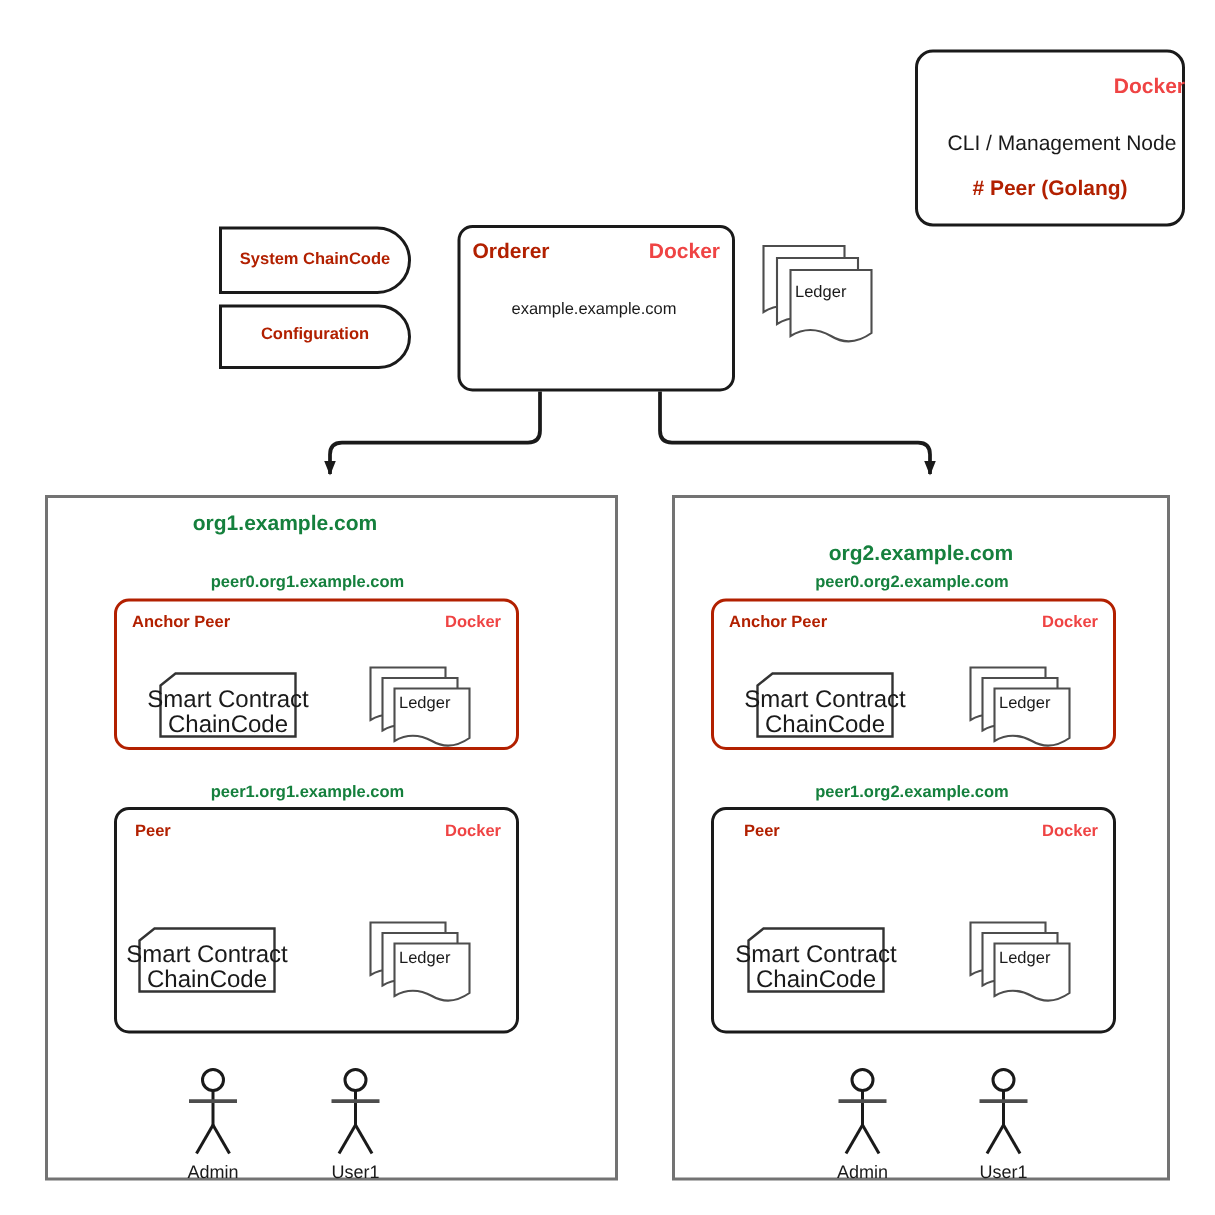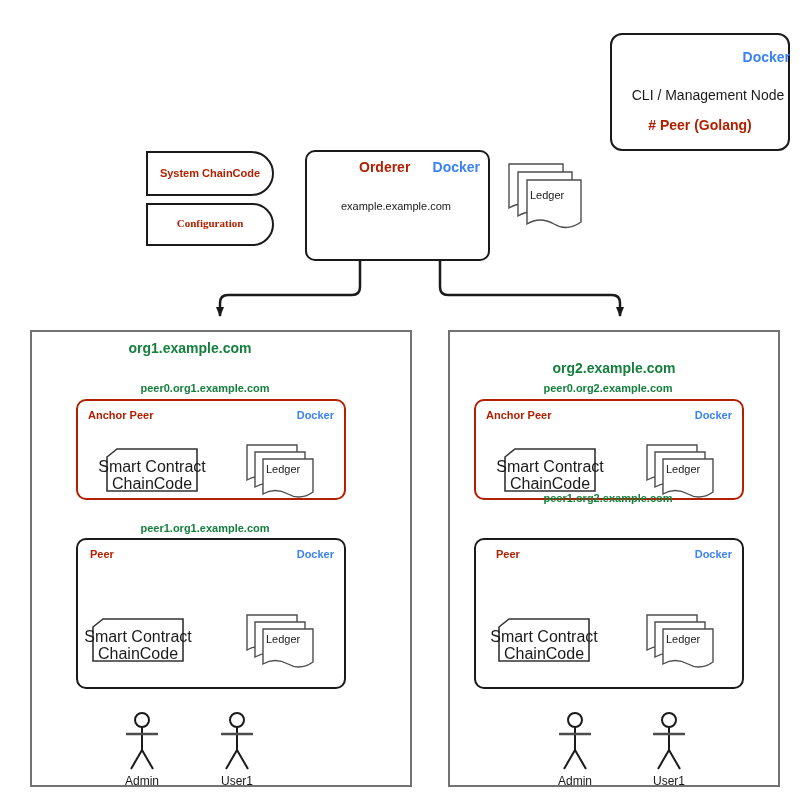--- a/index.html
+++ b/index.html
@@ -44,21 +44,21 @@
   .t {
     position: absolute;
     white-space: nowrap;
     line-height: 1;
   }
   .t-red {
     color: #b22000;
     font-weight: bold;
   }
   .t-orange {
-    color: #3b82f6;
+    color: #ef4444;
     font-weight: bold;
   }
   .t-dark {
     color: #1a1a1a;
   }
   .t-bold-dark {
     color: #15803d;
     font-weight: bold;
   }
   .fs14 { font-size: 14px; }
@@ -116,25 +116,25 @@
   <div class="t t-orange fs14" style="left:790px; top:50px; transform:translateX(-100%);">Docker</div>
   <div class="t t-dark fs14 center-x" style="left:708px; top:88px;">CLI / Management Node</div>
   <div class="t t-red fs14 center-x" style="left:700px; top:118px;"># Peer  (Golang)</div>
 
   <div class="box box-black pill-right" style="left:146px; top:151px; width:128px; height:45px;">
   </div>
   <div class="t t-red fs13 center-x" style="left:210px; top:168px;">System ChainCode</div>
 
   <div class="box box-black pill-right" style="left:146px; top:203px; width:128px; height:43px;">
   </div>
-  <div class="t t-red fs13 center-x" style="left:210px; top:218px;font-family:Liberation Serif, serif;">Configuration</div>
+  <div class="t t-red fs13 center-x" style="left:210px; top:218px;">Configuration</div>
 
   <div class="box box-black rounded-md" style="left:305px; top:150px; width:185px; height:111px;">
   </div>
-  <div class="t t-red fs14" style="left:315px; top:160px;margin-left:44px;">Orderer</div>
+  <div class="t t-red fs14" style="left:315px; top:160px;">Orderer</div>
   <div class="t t-orange fs14" style="left:480px; top:160px; transform:translateX(-100%);">Docker</div>
   <div class="t t-dark fs13 center-x" style="left:396px; top:201px;">example.example.com</div>
 
   <svg class="shape-svg" style="left:508px; top:163px; width:82px; height:68px;" viewBox="0 0 82 68">
     <path d="M1,1 H55 V43 Q41,53 28,45 Q14,37 1,45 Z" fill="#ffffff" stroke="#4d4d4d" stroke-width="1.4"></path>
     <path d="M10,9 H64 V51 Q50,61 37,53 Q23,45 10,53 Z" fill="#ffffff" stroke="#4d4d4d" stroke-width="1.4"></path>
     <path d="M19,17 H73 V59 Q59,69 46,61 Q32,53 19,61 Z" fill="#ffffff" stroke="#4d4d4d" stroke-width="1.4"></path>
   </svg>
   <div class="t t-dark fs13" style="left:530px; top:190px;">Ledger</div>
 
@@ -209,21 +209,21 @@
   <div class="t t-dark fs10 center-x" style="left:550px; top:459px;">Smart Contract</div>
   <div class="t t-dark fs10 center-x" style="left:550px; top:476px;">ChainCode</div>
 
   <svg class="shape-svg" style="left:646px; top:444px; width:78px; height:56px;" viewBox="0 0 78 56">
     <path d="M1,1 H51 V34 Q38,43 26,36 Q13,29 1,36 Z" fill="#ffffff" stroke="#4d4d4d" stroke-width="1.4"></path>
     <path d="M9,8 H59 V41 Q46,50 34,43 Q21,36 9,43 Z" fill="#ffffff" stroke="#4d4d4d" stroke-width="1.4"></path>
     <path d="M17,15 H67 V48 Q54,57 42,50 Q29,43 17,50 Z" fill="#ffffff" stroke="#4d4d4d" stroke-width="1.4"></path>
   </svg>
   <div class="t t-dark fs13" style="left:666px; top:464px;">Ledger</div>
 
-  <div class="t t-bold-dark fs13 center-x" style="left:608px; top:493px;">peer1.org2.example.com</div>
+  <div class="t t-bold-dark fs13 center-x" style="left:608px; top:523px;">peer1.org2.example.com</div>
   <div class="box box-black rounded-md" style="left:474px; top:538px; width:270px; height:151px;"></div>
   <div class="t t-red fs13" style="left:496px; top:549px;">Peer</div>
   <div class="t t-orange fs13" style="left:732px; top:549px; transform:translateX(-100%);">Docker</div>
 
   <svg class="shape-svg" style="left:498px; top:618px; width:92px; height:44px;" viewBox="0 0 92 44">
     <path d="M1,9 L11,1 H91 V43 H1 Z" fill="#ffffff" stroke="#333333" stroke-width="1.6"></path>
   </svg>
   <div class="t t-dark fs10 center-x" style="left:544px; top:629px;">Smart Contract</div>
   <div class="t t-dark fs10 center-x" style="left:544px; top:646px;">ChainCode</div>
 

